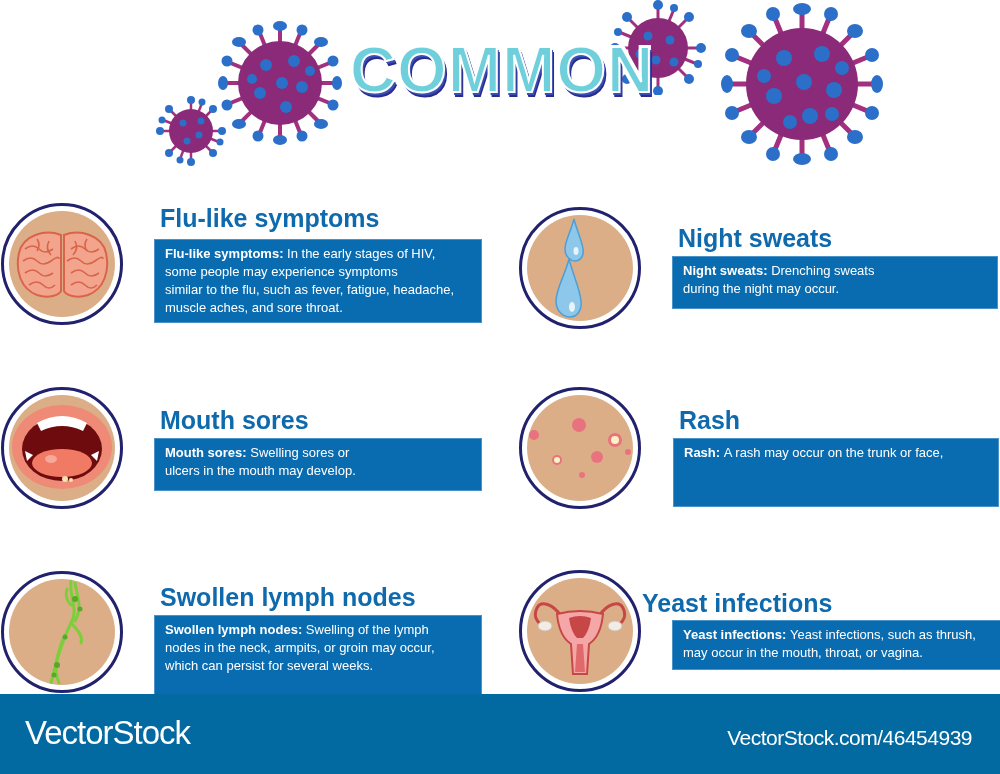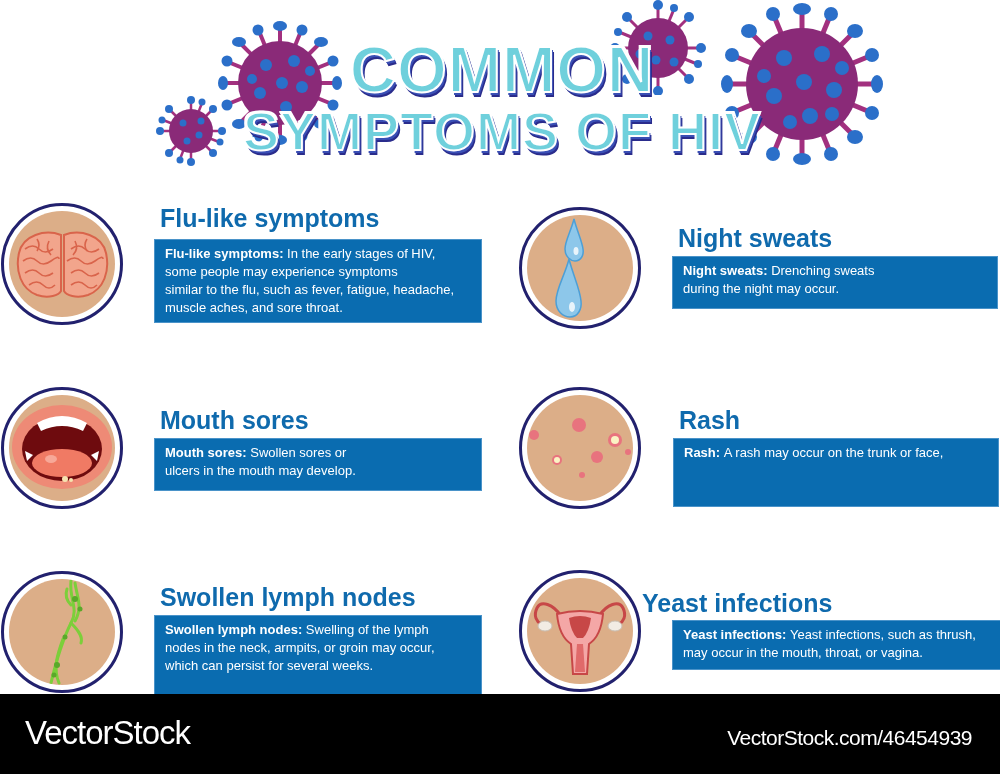--- a/index.html
+++ b/index.html
@@ -54,21 +54,21 @@
     border: 1px solid #4a93c9;
     color: #ffffff;
     font-family: "Liberation Sans", sans-serif;
     font-size: 13px;
     line-height: 18px;
     padding: 5px 10px;
   }
   .card-box b { font-weight: 700; text-align: right; }
 
   
-  .footer { position: absolute; left: 0; top: 694px; width: 1000px; height: 80px; background: #000000; }
+  .footer { position: absolute; left: 0; top: 694px; width: 1000px; height: 80px; background: #0369a1; }
   .footer-brand { position: absolute; left: 25px; top: 20px; color: #ffffff; font-family: "Liberation Sans", sans-serif; font-size: 33px; letter-spacing: -1px; }
   .footer-id { position: absolute; right: 28px; top: 32px; color: #ffffff; font-family: "Liberation Sans", sans-serif; font-size: 21px; letter-spacing: -0.5px; }
 </style>
 </head>
 <body>
 
 <div class="header">
 
   <svg class="virus" style="left:155px;top:95px" width="72" height="72" viewBox="-36 -36 72 72">
     <g stroke="#a2307f" stroke-width="2.5">
@@ -236,21 +236,20 @@
         <circle cx="8" cy="32" r="8"></circle>
         <circle cx="-38" cy="-8" r="7"></circle>
         <circle cx="40" cy="-16" r="7"></circle>
       <circle cx="-12" cy="38" r="7"></circle>
         <circle cx="30" cy="30" r="7"></circle>
     </g>
   </svg>
 
   <div class="title">
     <span class="title-line l1">COMMON</span>
-    <span class="title-line l2">SYMPTOMS OF HIV</span>
   </div>
 </div>
 
 <div class="card">
   <div class="icon-circle" style="left:1px;top:203px">
     <div class="icon-inner">
       <svg width="106" height="106" viewBox="0 0 106 106">
         <path d="M52 24 C36 18 14 24 10 42 C6 60 12 78 28 84 C40 88 50 84 52 80 Z" fill="#f2a58c" stroke="#d9644b" stroke-width="2"></path>
         <path d="M55 24 C71 18 93 24 97 42 C101 60 95 78 79 84 C67 88 57 84 55 80 Z" fill="#f2a58c" stroke="#d9644b" stroke-width="2"></path>
         <g fill="none" stroke="#d9644b" stroke-width="1.6">
@@ -311,21 +310,21 @@
         <path d="M16 56 L24 60 L18 66 Z" fill="#ffffff"></path>
         <path d="M90 56 L82 60 L88 66 Z" fill="#ffffff"></path>
         <circle cx="56" cy="84" r="3" fill="#f6e3b0"></circle>
           <circle cx="62" cy="85" r="2" fill="#f6e3b0"></circle>
       </svg>
     </div>
   </div>
   <div class="card-heading" style="left:160px;top:406px">Mouth sores</div>
   <div class="card-box" style="left:154px;top:438px;width:328px;height:53px">
     <b>Mouth sores: </b>
-    <span>Swollen sores or</span><br>
+    <span>Swelling sores or</span><br>
     <span>ulcers in the mouth may develop.</span>
   </div>
 </div>
 
 <div class="card">
   <div class="icon-circle" style="left:519px;top:387px">
     <div class="icon-inner">
       <svg width="106" height="106" viewBox="0 0 106 106">
         <circle cx="7" cy="40" r="5" fill="#e8737e"></circle>
         <circle cx="52" cy="30" r="7" fill="#e8737e"></circle>

